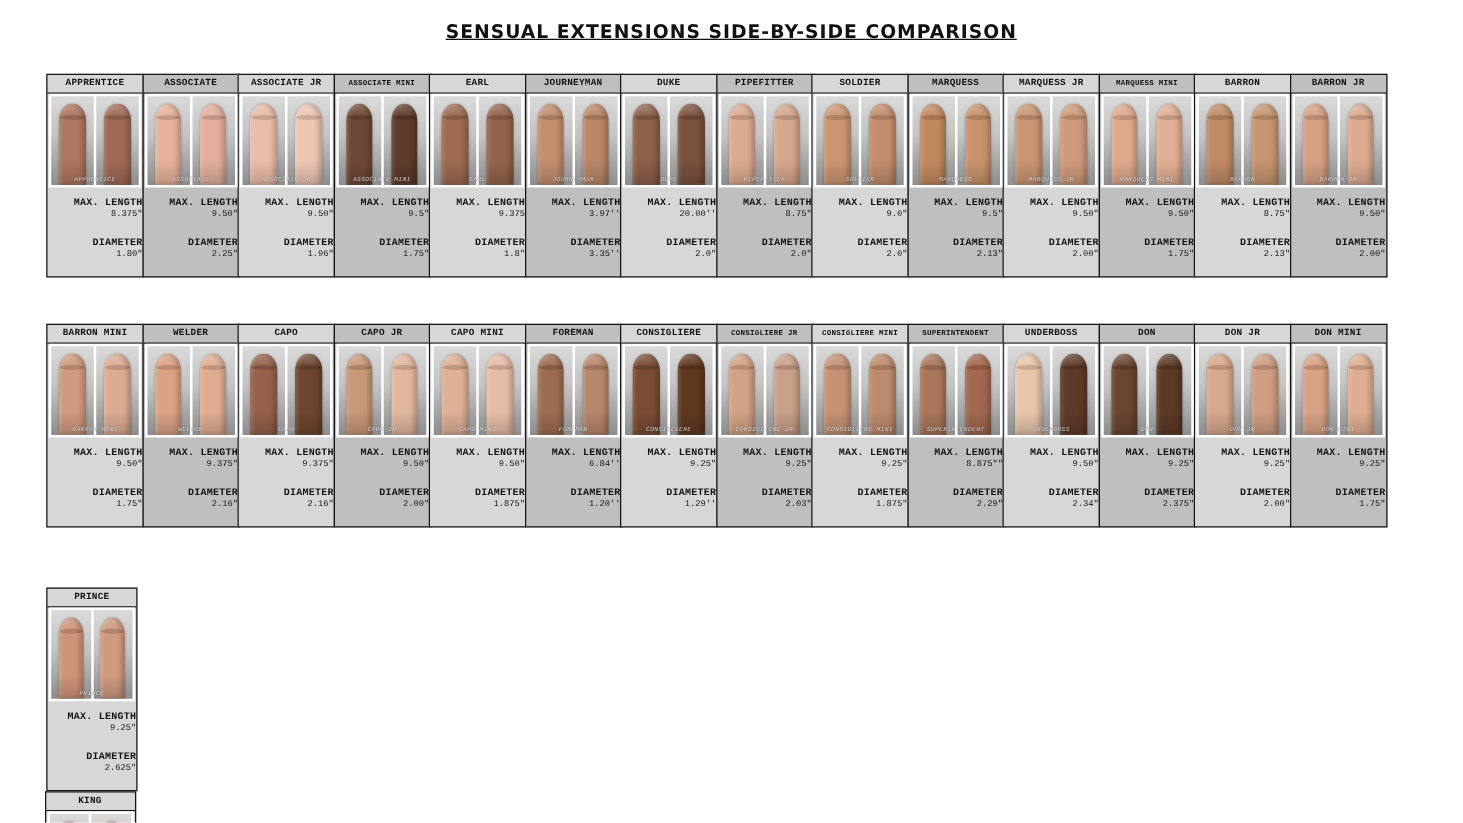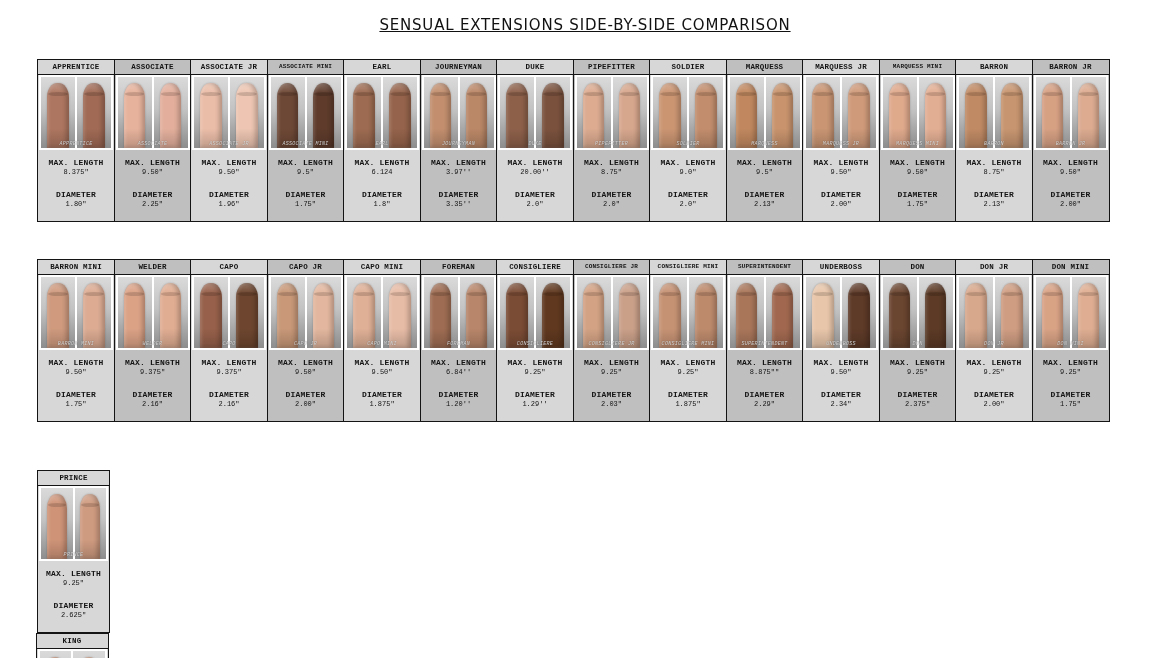--- a/index.html
+++ b/index.html
@@ -2,21 +2,21 @@
 <html><head>
 <meta charset="utf-8">
 <style>
   html,body { margin:0; padding:0; background:#ffffff; }
   body {
     width:1170px; height:658px; position:relative; overflow:hidden;
     font-family:"DejaVu Sans","Liberation Sans",sans-serif; color:#141414;
   }
   .title {
     position:absolute; top:16px; left:0; width:100%;
-    text-align:center; font-size:15px; font-weight:normal;
+    text-align:center; font-size:15px; font-weight:bold;
     text-decoration:underline; letter-spacing:0.8px; color:#111;
   }
   .prow { position:absolute; left:37px; display:flex;font-family:Liberation Mono, monospace; }
   .cell {
     width:78px; height:163px; box-sizing:border-box;
     border:1.5px solid #141414; margin-left:-1.5px;
     display:flex; flex-direction:column;
   }
   .cell:first-child { margin-left:0; }
   .cell.narrow { width:73px; }
@@ -47,21 +47,21 @@
   .silhouette .ridge {
     position:absolute; top:13%; left:3%; right:3%; height:6%;
     border-radius:50%; background:rgba(0,0,0,0.14);
   }
   .watermark {
     position:absolute; bottom:3px; left:0; width:100%; text-align:center;
     font-size:5px; font-style:italic; letter-spacing:0.3px;
     color:rgba(255,255,255,0.78); text-shadow:0 0 1px rgba(0,0,0,0.6);
     pointer-events:none;
   }
-  .values { flex:1; text-align:center; padding-top:7px; }
+  .values { flex:1; text-align:right; padding-top:7px; }
   .vlabel { font-size:8px; font-weight:bold; letter-spacing:0.2px; line-height:11px; }
   .vvalue { font-size:7px; line-height:9px; margin-bottom:12px; }
 </style>
 </head>
 <body>
 
 <div>
   <div class="title">SENSUAL EXTENSIONS SIDE-BY-SIDE COMPARISON</div>
   <div id="rows-container">
       <div class="prow" style="top: 59px;">
@@ -163,21 +163,21 @@
             </div>
             <div class="photo">
               <div class="silhouette" style="background-color: rgb(149, 99, 75);">
                 <div class="ridge"></div>
               </div>
             </div>
             <div class="watermark">EARL</div>
           </div>
           <div class="values">
             <div class="vlabel">MAX. LENGTH</div>
-            <div class="vvalue">6.124</div>
+            <div class="vvalue">9.375</div>
             <div class="vlabel">DIAMETER</div>
             <div class="vvalue">1.8"</div>
           </div>
         </div>
         <div class="cell dark">
           <div class="cell-header">JOURNEYMAN</div>
           <div class="photo-frame">
             <div class="photo">
               <div class="silhouette" style="background-color: rgb(194, 142, 110);">
                 <div class="ridge"></div>

